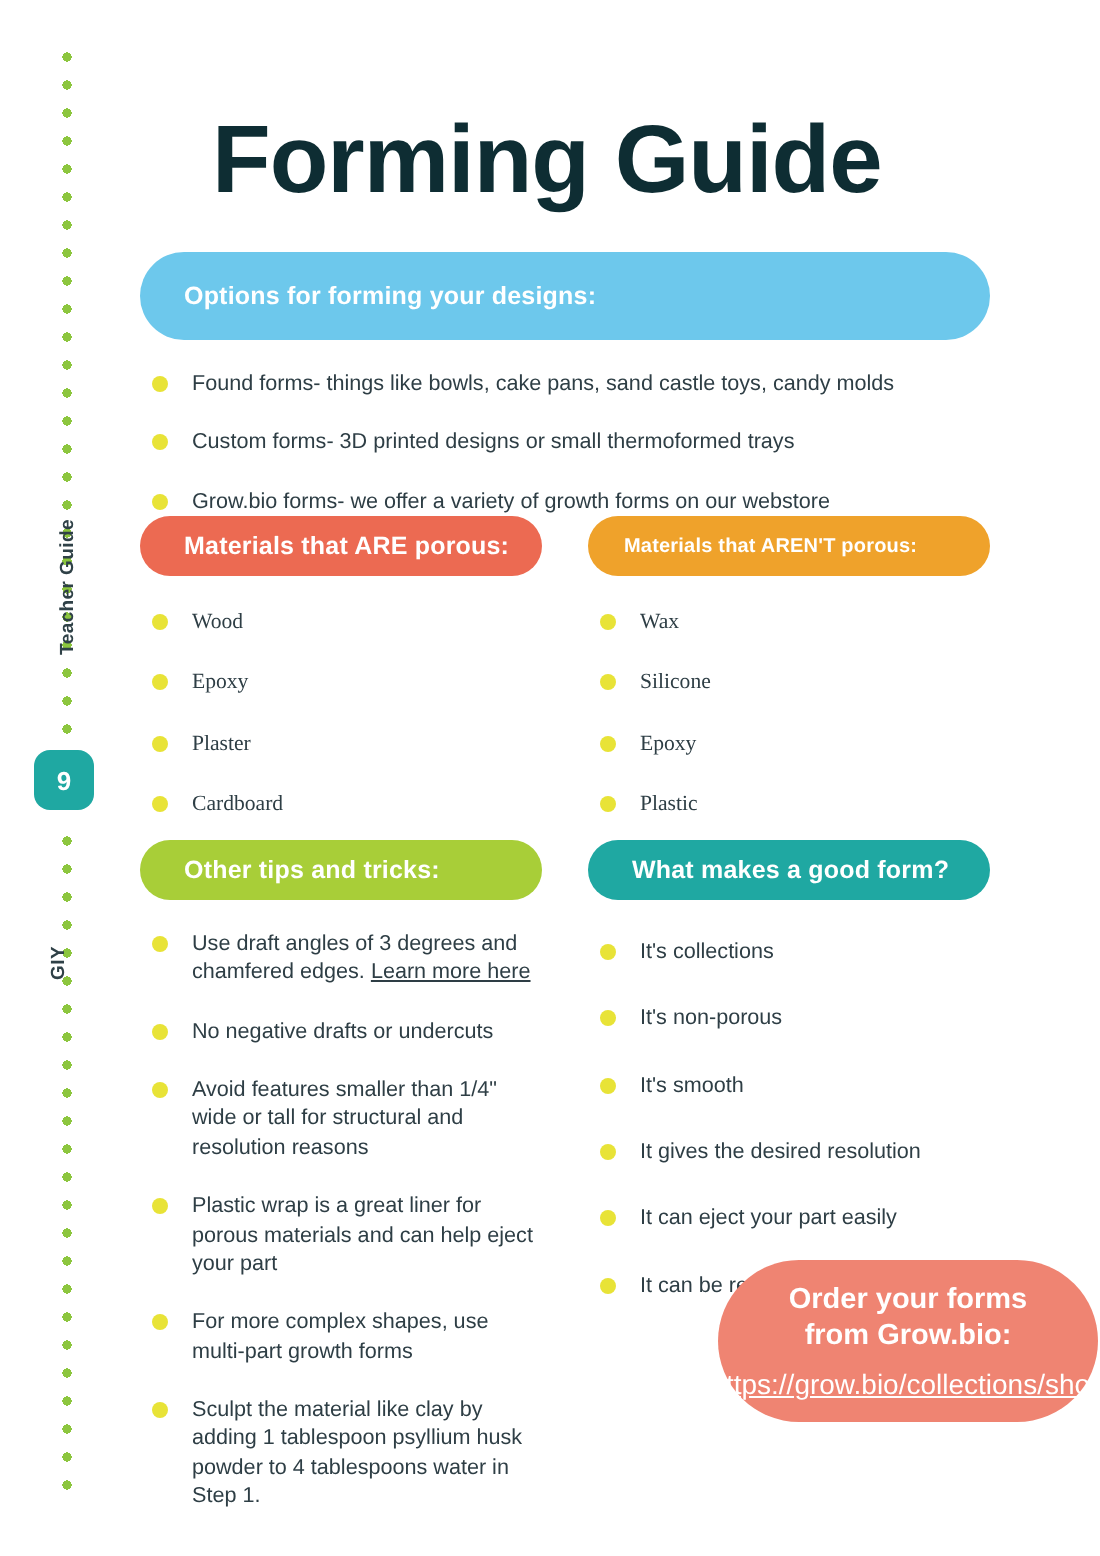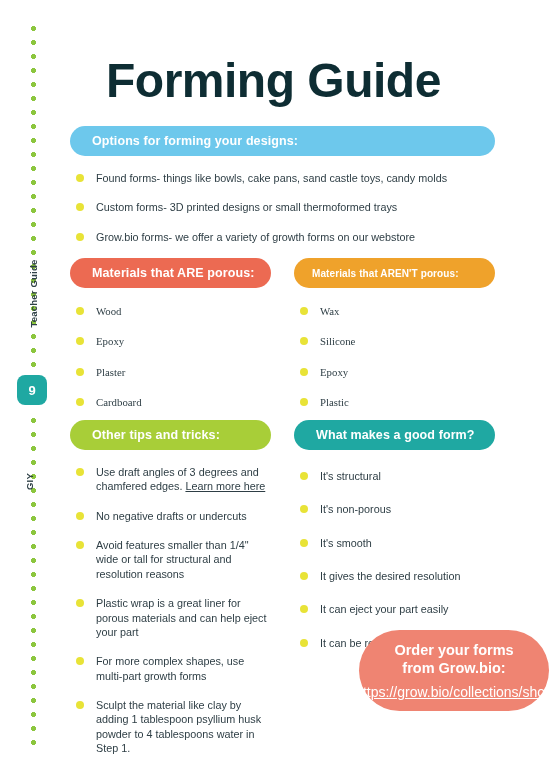--- a/index.html
+++ b/index.html
@@ -124,21 +124,21 @@
   .pill.green  { background: #A8CE38; }
   .pill.teal   { background: #1FA8A2; }
 
   
   .block-options {
     position: absolute;
     left: 6px;
     top: 126px;
     width: 425px;
   }
-  .block-options .pill { height: 30px; }
+  .block-options .pill { height: 44px; }
 
   ul.bullets { list-style: none; }
 
   ul.bullets li {
     position: relative;
     padding-left: 26px;
     font-size: 10.8px;
     line-height: 1.33;
     color: #2E3E45;
     margin-top: 15px;
@@ -266,21 +266,21 @@
           <li>No negative drafts or undercuts</li>
           <li>Avoid features smaller than 1/4" wide or tall for structural and resolution reasons</li>
           <li>Plastic wrap is a great liner for porous materials and can help eject your part</li>
           <li>For more complex shapes, use multi-part growth forms</li>
           <li>Sculpt the material like clay by adding 1 tablespoon psyllium husk powder to 4  tablespoons water in Step 1.</li>
         </ul>
       </div>
       <div class="col right">
         <div class="pill teal">What makes a good form?</div>
         <ul class="bullets">
-          <li>It's structural</li>
+          <li>It's collections</li>
           <li>It's non-porous</li>
           <li>It's smooth</li>
           <li>It gives the desired resolution</li>
           <li>It can eject your part easily</li>
           <li>It can be reused</li>
         </ul>
       </div>
     </section>
 
     <div class="order-card">

